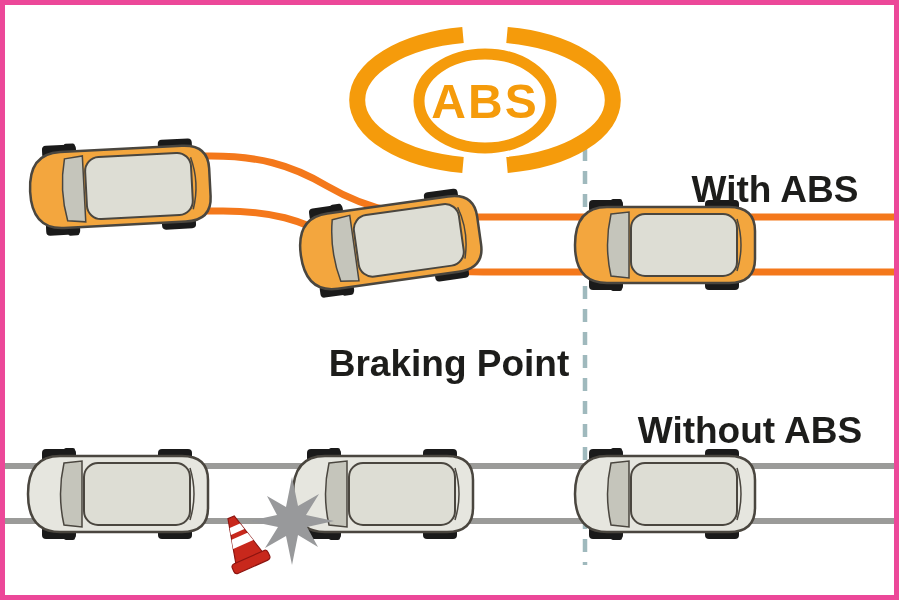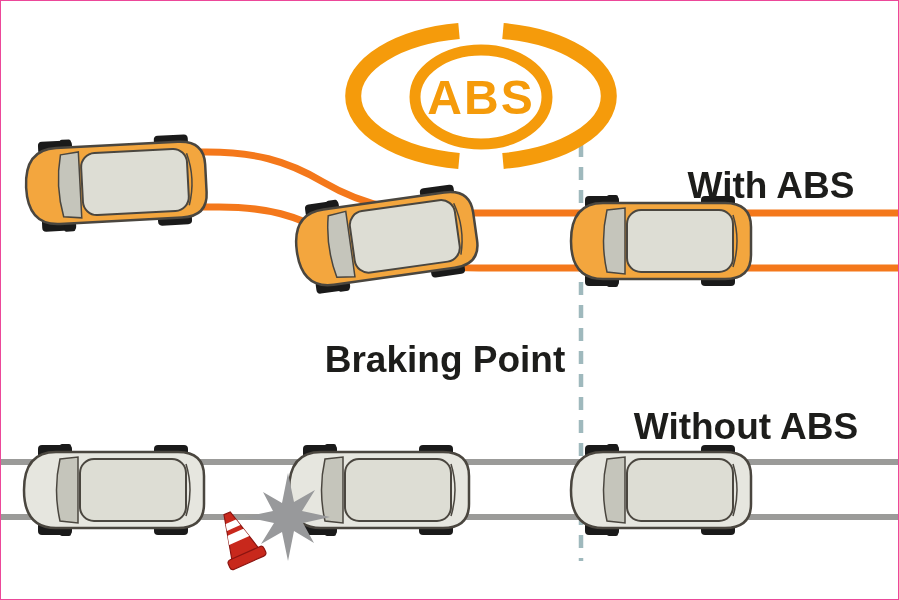--- a/index.html
+++ b/index.html
@@ -6,21 +6,21 @@
     margin: 0;
     padding: 0;
     background: #ffffff;
     font-family: "Liberation Sans", sans-serif;
   }
   .stage {
     position: relative;
     width: 899px;
     height: 600px;
     background: #ffffff;
-    border: 1px solid #ec4899;
+    border: 5px solid #ec4899;
     box-sizing: border-box;
     overflow: hidden;
   }
   .stage svg { display: block; width: 899px; height: 600px; }
   .label {
     font-family: "Liberation Sans", sans-serif;
     font-weight: bold;
     fill: #1d1d1b;
     font-size: 37px;
   }

